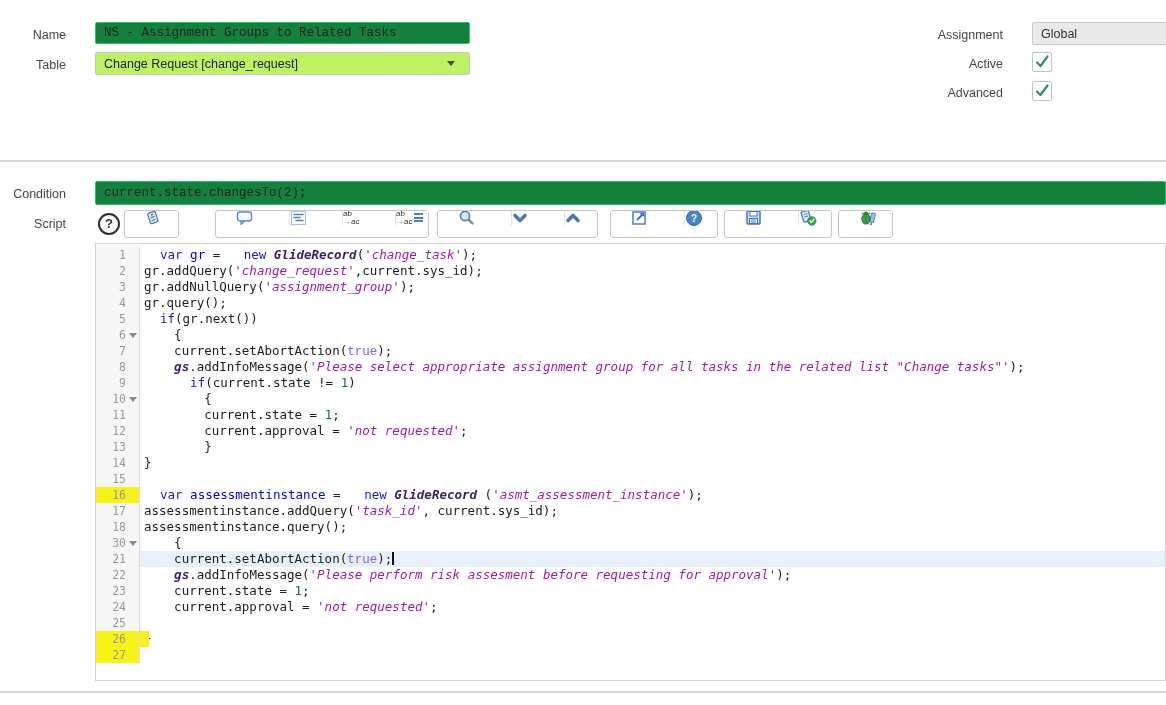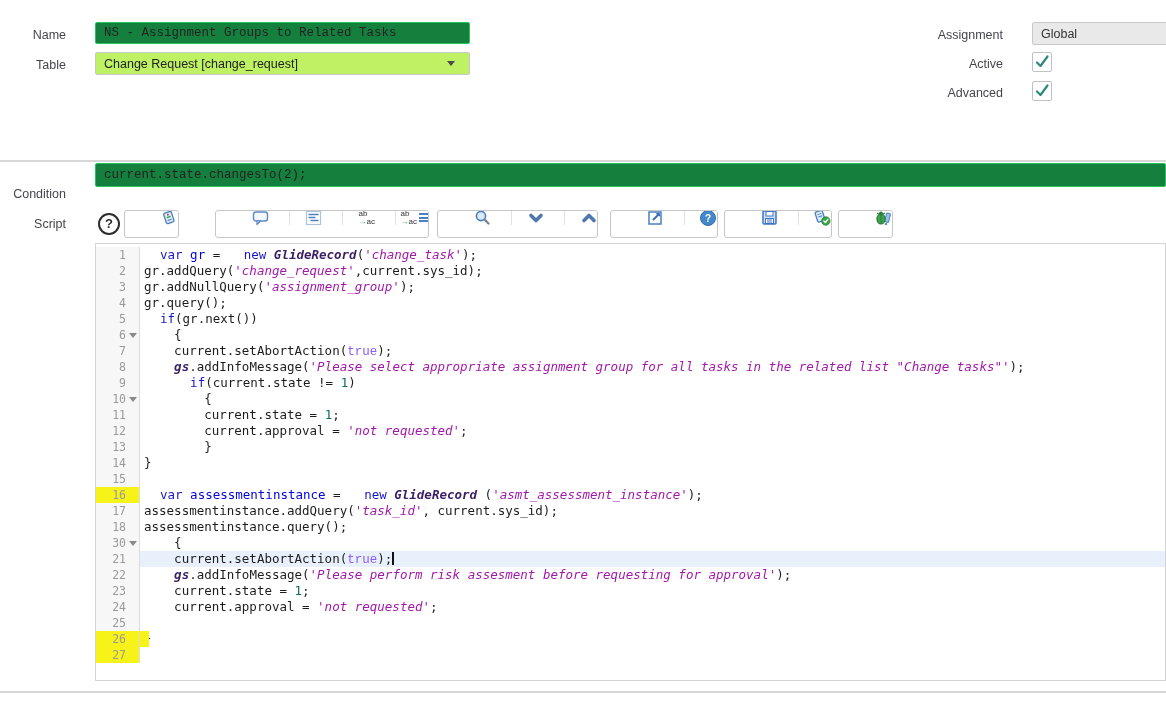--- a/index.html
+++ b/index.html
@@ -29,35 +29,35 @@
 
   
   .toolbar { position: absolute; left: 98px; top: 209px; height: 29px; display: flex;
     align-items: center; }
   .tb-help-toggle { width: 22px; height: 22px; border: 2px solid #2d2d2d; border-radius: 50%;
     display: flex; align-items: center; justify-content: center; font-size: 13px;
     font-weight: bold; color: #2d2d2d; background: #fff; cursor: pointer; margin-right: 4px; }
   .tb-group { display: flex; height: 28px; border: 1px solid #c6c6c6; border-radius: 3px;
     background: #fff; overflow: hidden; }
   .tb-cell { width: 33px; height: 14px; border: none; background: #fff; display: flex;
-    align-items: center; justify-content: flex-end; cursor: pointer; padding: 0; margin-left: 20px; }
+    align-items: center; justify-content: flex-start; cursor: pointer; padding: 0; margin-left: 20px; }
   .tb-cell + .tb-cell { border-left: 1px solid #e1e1e1; }
   .gap8 { width: 8px; } .gap36 { width: 36px; } .gap12 { width: 12px; } .gap6 { width: 6px; }
   .rep-wrap { display: flex; align-items: center; gap: 2px; }
   .rep-col { display: flex; flex-direction: column; align-items: flex-start; line-height: 8px;
     font-size: 8px; font-family: "Liberation Sans", sans-serif; color: #333; }
   .rep-bot { display: flex; align-items: center; }
   .rep-arrow { color: #2ea32e; font-weight: bold; font-size: 8px; }
   .mini-lines { width: 9px; height: 9px; border-top: 2px solid #4a7fc1;
     border-bottom: 2px solid #4a7fc1; position: relative; }
   .mini-lines::after { content: ""; position: absolute; left: 0; right: 0; top: 1.5px;
     border-top: 2px solid #4a7fc1; }
 
   
-  .condition-input { left: 95px; top: 163px; width: 1071px; height: 24px; }
+  .condition-input { left: 95px; top: 181px; width: 1071px; height: 24px; }
 
   
   .editor { position: absolute; left: 95px; top: 243px; width: 1071px; height: 438px;
     border: 1px solid #d4d4d4; background: #fff; overflow: hidden;
     font-family: "DejaVu Sans Mono", monospace; font-size: 12.5px; }
   .editor-inner { padding-top: 3px; }
   .cm-row { display: flex; height: 16px; line-height: 16px; }
   .cm-gutter-cell { flex: 0 0 44px; background: #f7f7f7; border-right: 1px solid #dcdcdc;
     display: flex; justify-content: flex-end; align-items: center; cursor: pointer; }
   .cm-linenum { color: #9a9a9a; font-size: 11.5px; text-align: right; }

